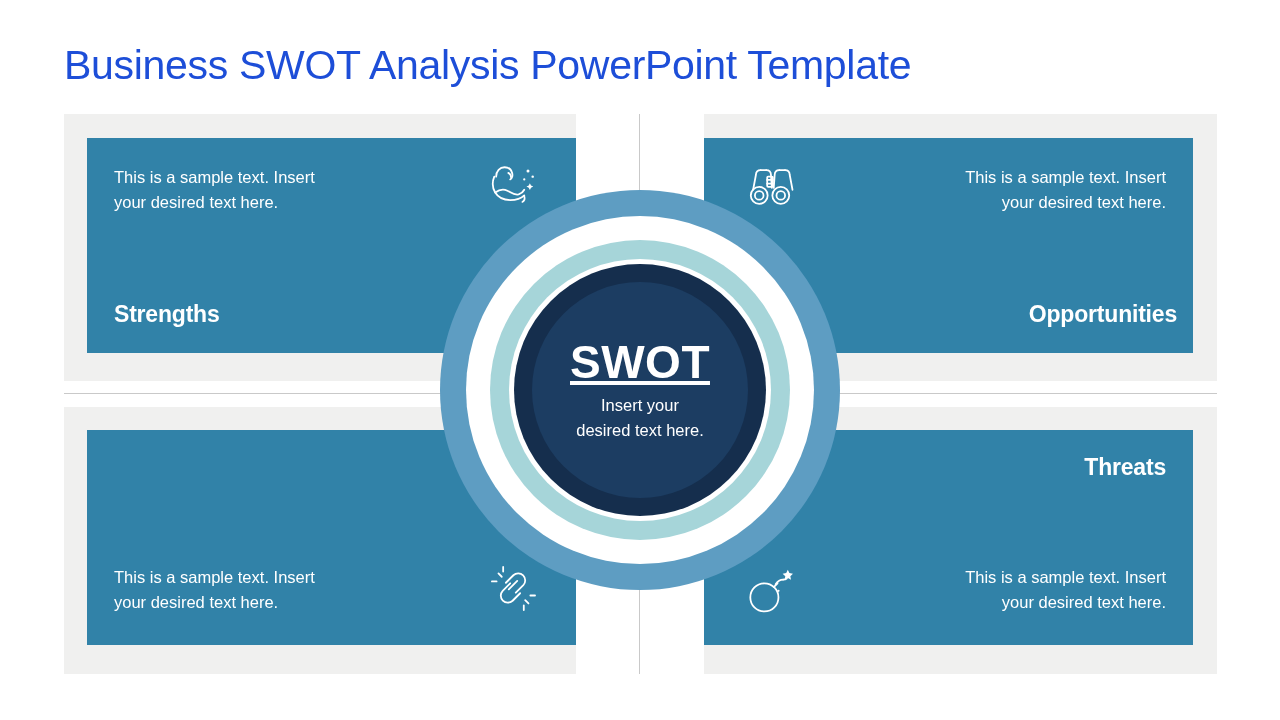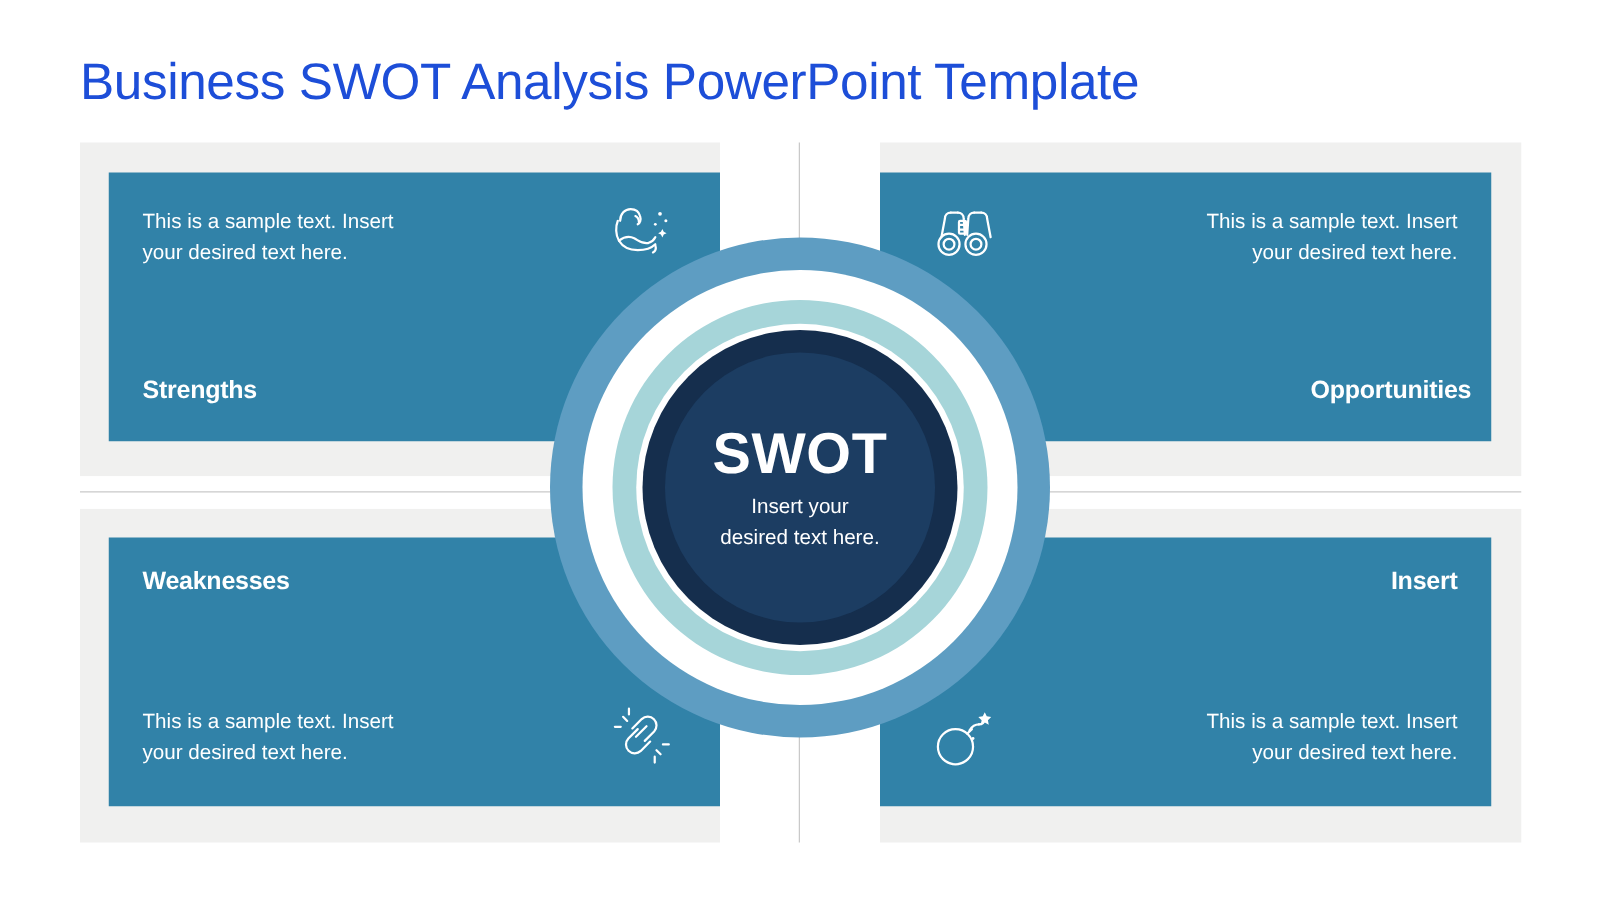--- a/index.html
+++ b/index.html
@@ -64,21 +64,21 @@
               border-top-left-radius: 120px; }
 
   .panel-inner {
     position: relative;
     width: 100%;
     height: 100%;
   }
 
   .quad-heading {
     position: absolute;
-    font-size: 20px;
+    font-size: 23px;
     font-weight: bold;
     color: #ffffff;
     letter-spacing: -0.2px;
     white-space: nowrap;
   }
   .quad-body {
     position: absolute;
     font-size: 16.5px;
     line-height: 25px;
     color: #ffffff;
@@ -161,20 +161,21 @@
     transform: translate(-50%, -50%);
     width: 240px;
     text-align: center;
     color: #ffffff;
   }
   .emblem-title {
     font-size: 46px;
     font-weight: bold;
     letter-spacing: 0.5px;
     line-height: 50px;
+    text-decoration: underline;
   }
   .emblem-sub {
     font-size: 16.5px;
     line-height: 25px;
     font-weight: 400;
     margin-top: 6px;
     white-space: pre-line;
   }
 </style>
 </head>
@@ -229,38 +230,37 @@
           <circle cx="43.5" cy="42" r="4.6"></circle>
           <rect x="29" y="22" width="6" height="11" rx="1"></rect>
           <path d="M29 25.5h6M29 29.5h6"></path>
         </svg>
       </div>
     </div>
   </div>
 
   <div class="panel panel-bl">
     <div class="panel-inner">
-      <div class="quad-heading">Weaknesses</div>
       <div class="quad-body">This is a sample text. Insert
 your desired text here.</div>
       <div class="quad-icon">
         <svg viewBox="0 0 64 64" fill="none" stroke="#ffffff" stroke-width="1.9" stroke-linecap="round" stroke-linejoin="round">
           <path d="M29 27l-8 8a7.5 7.5 0 0 0 10.6 10.6l8-8"></path>
           <path d="M35 37l8-8A7.5 7.5 0 0 0 32.4 18.4l-8 8"></path>
           <path d="M27.5 33.5l9-9"></path>
           <path d="M20 20l-3.5-3.5M14.5 25H9.5M21.5 14.5V9.5"></path>
           <path d="M45 45l3.5 3.5M50.5 40h5M43.5 50.5v5"></path>
         </svg>
       </div>
     </div>
   </div>
 
   <div class="panel panel-br">
     <div class="panel-inner">
-      <div class="quad-heading">Insert</div>
+      <div class="quad-heading">Threats</div>
       <div class="quad-body">This is a sample text. Insert
 your desired text here.</div>
       <div class="quad-icon">
         <svg viewBox="0 0 64 64" fill="none" stroke="#ffffff" stroke-width="1.9" stroke-linecap="round" stroke-linejoin="round">
           <circle cx="26" cy="42" r="15"></circle>
           <path d="M36 31l4-4"></path>
           <path d="M38 28c2-3 5-5 8-5"></path>
           <path d="M46 23c3 0 5-2 5-5"></path>
           <path d="M51 12.5l1.7 3.6 3.8 0.6-2.8 2.7 0.7 3.8-3.4-1.8-3.4 1.8 0.7-3.8-2.8-2.7 3.8-0.6z" fill="#ffffff" stroke="none"></path>
           <circle cx="41" cy="35" r="1.2" fill="#ffffff" stroke="none"></circle>

